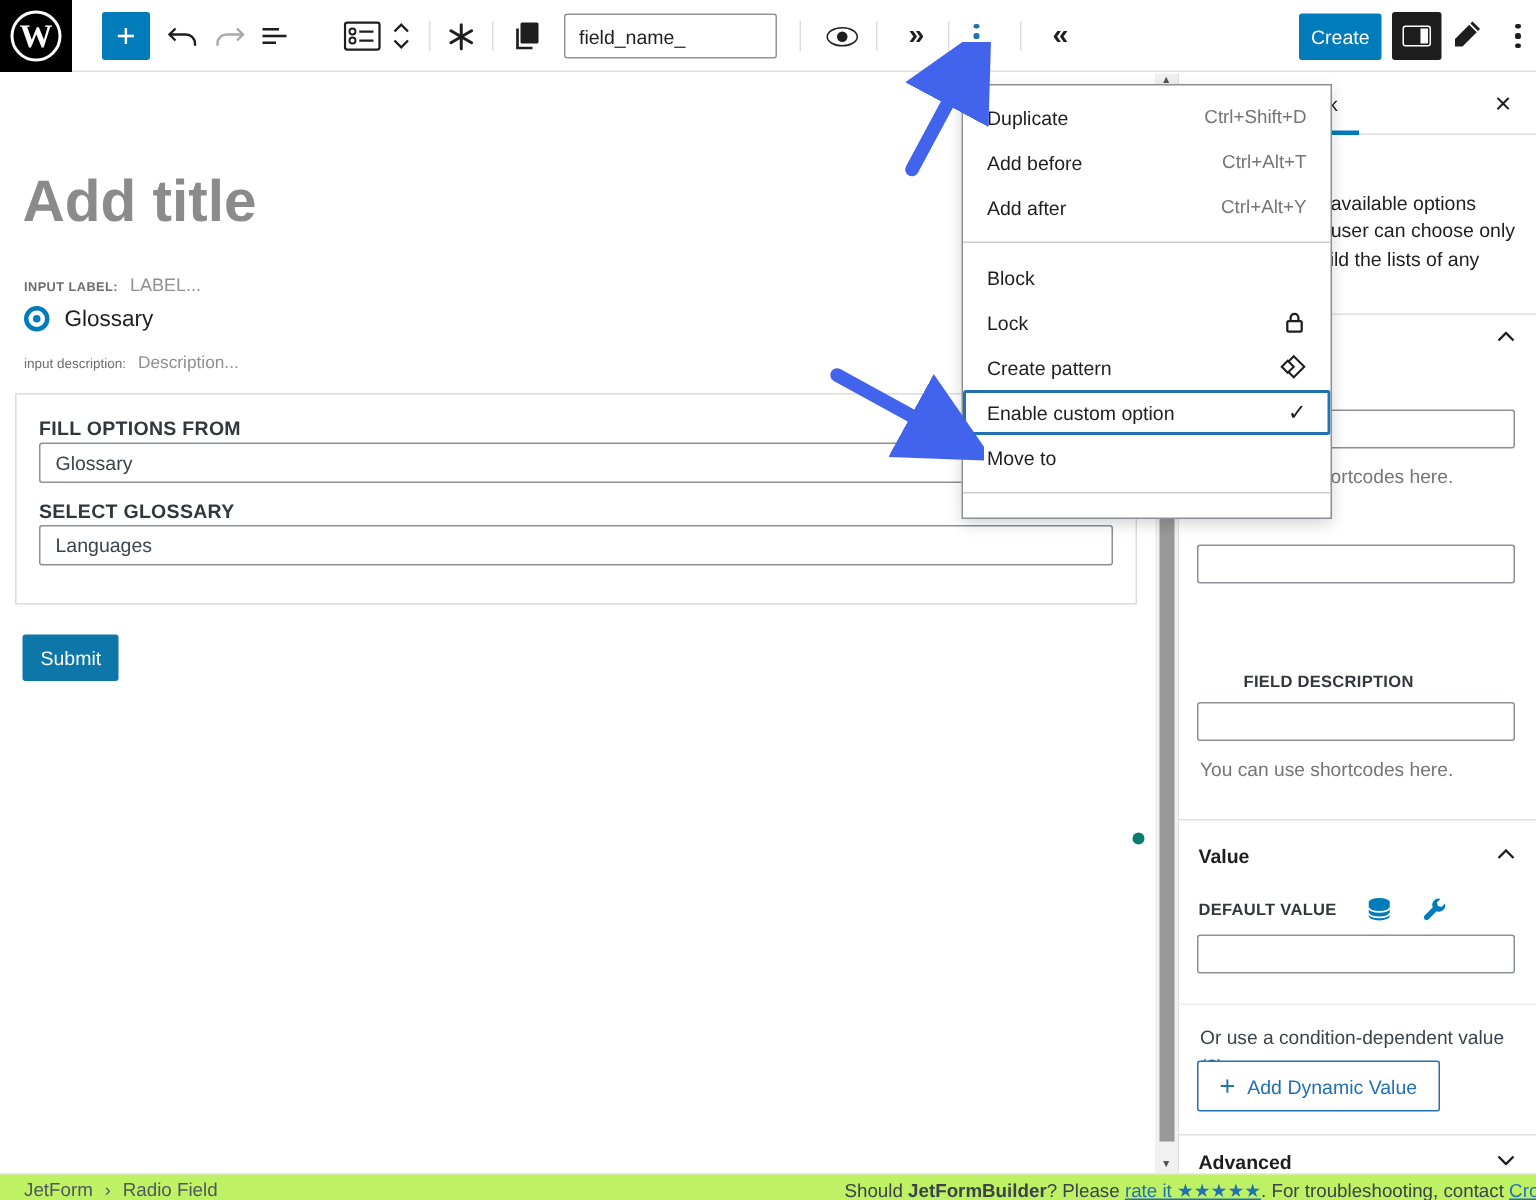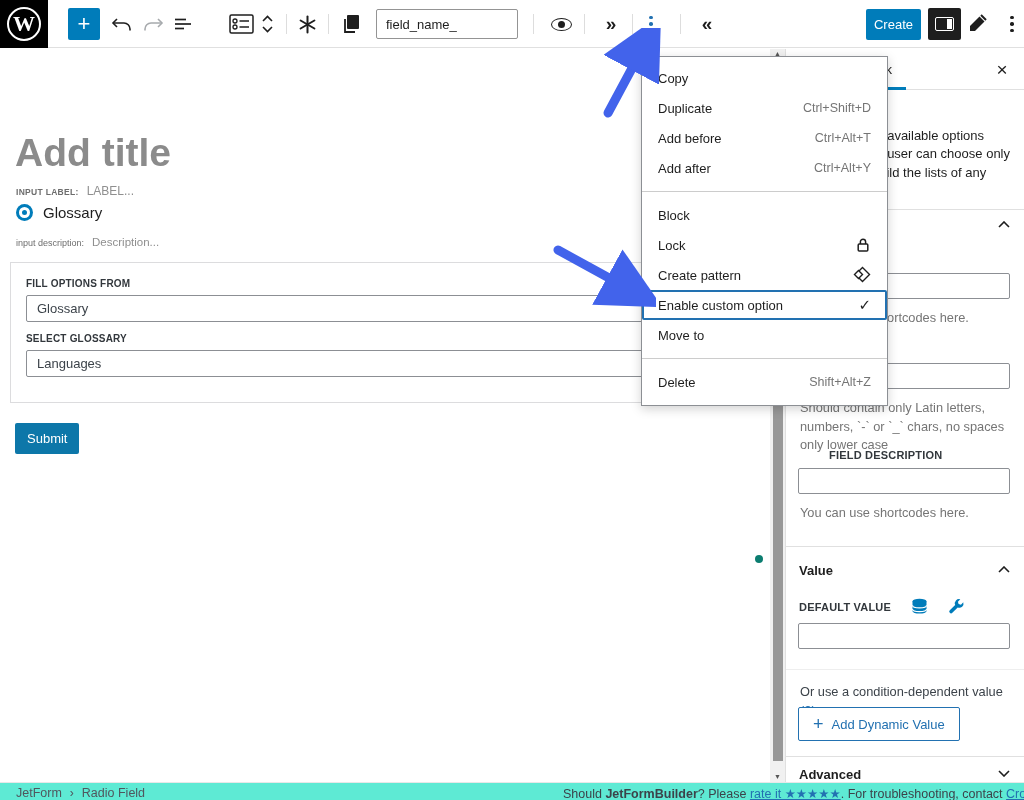--- a/index.html
+++ b/index.html
@@ -30,33 +30,33 @@
   .vdots.blue i { background:#2271b1; }
   .update-btn { position:absolute; left:866px; top:9px; width:55px; height:31px; background:#007cba; color:#fff;
              border:none; border-radius:2px; font-size:13px; font-family:inherit; cursor:pointer; }
   .panel-toggle { position:absolute; left:928px; top:8px; width:33px; height:32px; background:#1e1e1e; border:none;
              border-radius:2px; cursor:pointer; display:flex; align-items:center; justify-content:center; }
   .panel-ic { width:19px; height:14px; border:1.6px solid #fff; border-radius:2px; position:relative; }
   .panel-ic::after { content:""; position:absolute; top:1px; right:1px; bottom:1px; width:5px; background:#fff; }
 
   
   .canvas { position:absolute; left:0; top:49px; width:770px; height:733px; background:#fff; z-index:1; }
-  .post-title { position:absolute; left:15px; top:64px; font-size:39px; font-weight:bold; color:#8b8b8b;margin-top:18px; }
+  .post-title { position:absolute; left:15px; top:64px; font-size:39px; font-weight:bold; color:#8b8b8b; }
   .row-label { position:absolute; left:16px; top:132px; }
   .micro-label { font-size:8.5px; font-weight:bold; color:#6d6d6d; letter-spacing:.3px; }
   .ph-text { font-size:12px; color:#8f8f8f; margin-left:8px; }
   .radio-row { position:absolute; left:16px; top:155px; display:flex; align-items:center; gap:10px; }
   .radio-outer { width:17px; height:17px; border-radius:50%; background:#007cba; display:flex; align-items:center; justify-content:center; }
   .radio-mid { width:11px; height:11px; border-radius:50%; background:#fff; display:flex; align-items:center; justify-content:center; }
   .radio-dot { width:5px; height:5px; border-radius:50%; background:#007cba; }
   .radio-label { font-size:15px; color:#1e1e1e; }
   .row-desc { position:absolute; left:16px; top:183px; }
   .micro-label2 { font-size:9px; color:#6d6d6d; }
   .field-box { position:absolute; left:10px; top:213px; width:748px; height:141px; border:1px solid #dcdcde; background:#fff; }
-  .fb-label { position:absolute; left:15px; font-size:10px; font-weight:bold; color:#32373c; letter-spacing:.2px; }
+  .fb-label { position:absolute; left:15px; font-size:13px; font-weight:bold; color:#32373c; letter-spacing:.2px; }
   .fb-select { position:absolute; left:15px; width:716px; height:27px; border:1px solid #8c8f94; border-radius:2px;
              background:#fff; font-size:13px; color:#3c434a; display:flex; align-items:center; padding:0 10px; }
   .submit-btn { position:absolute; left:15px; top:374px; min-width:57px; height:31px; background:#0d77a9; color:#fff;
              border:none; border-radius:2px; font-size:13px; font-family:inherit; padding:0 12px; cursor:pointer; }
   .teal-dot { position:absolute; left:755px; top:506px; width:8px; height:8px; border-radius:50%; background:#0b7d70; }
 
   
   .scrollbar { position:absolute; left:770px; top:49px; width:15px; height:733px; background:#f1f1f1; z-index:2; }
   .sb-thumb { position:absolute; left:3px; top:12px; width:10px; height:700px; background:#989898; }
   .sb-arrow { position:absolute; left:0; width:15px; text-align:center; font-size:7px; color:#555; }
@@ -88,21 +88,21 @@
   .sb-hint { position:absolute; left:14px; width:212px; color:#757575; font-size:12.8px; line-height:1.45; }
   .sb-caps { position:absolute; left:13px; font-size:11px; font-weight:bold; color:#32373c; letter-spacing:.2px; }
   .sb-sec-title { position:absolute; left:13px; font-size:13px; font-weight:bold; color:#1e1e1e; }
   .q-link { color:#2271b1; text-decoration:underline; cursor:pointer; }
   .adv-btn { position:absolute; left:12px; top:658px; height:34px; border:1px solid #2271b1; border-radius:2px; background:#fff;
              color:#2271b1; font-size:13px; font-family:inherit; display:flex; align-items:center; gap:8px;
              padding:0 14px; cursor:pointer; }
   .adv-btn .plus { font-size:18px; line-height:1; }
 
   
-  .footer { position:absolute; left:0; top:782px; width:1024px; height:18px; background:#5eead4;
+  .footer { position:absolute; left:0; top:782px; width:1024px; height:18px; background:#bef264;
              border-top:1px solid #e8e8e8; z-index:5; font-size:12.5px; overflow:hidden; }
   .crumbs { position:absolute; left:16px; top:3px; color:#50575e; white-space:nowrap; }
   .crumb-sep { margin:0 8px; color:#50575e; font-size:12px; }
   .foot-msg { position:absolute; left:563px; top:3px; white-space:nowrap; color:#3c434a; }
   .foot-link { color:#2271b1; text-decoration:underline; cursor:pointer; }
 
   
   .arrow-svg { position:absolute; z-index:30; pointer-events:none; }
 
   svg.ic { display:block; }
@@ -265,21 +265,20 @@
     <div class="sb-chev" style="top:172px;">
       <svg class="ic" width="12" height="7" viewBox="0 0 12 7">
         <polyline points="1,6 6,1 11,6" fill="none" stroke="#1e1e1e" stroke-width="1.6"></polyline>
       </svg>
     </div>
 
     <input class="sb-input" style="top: 224px;">
     <div class="sb-hint" style="top:260px;">You can use shortcodes here.</div>
 
     <input class="sb-input" style="top: 314px;">
-    <div class="sb-hint" style="top:350px;">Should contain only Latin letters, numbers, `-` or `_` chars, no spaces only lower case</div>
 
     <div class="sb-caps" style="top:400px;padding-left:30px;">FIELD DESCRIPTION</div>
     <input class="sb-input" style="top: 419px;">
     <div class="sb-hint" style="top:455px;">You can use shortcodes here.</div>
 
     <div class="sb-sec-line" style="top:497px;"></div>
 
     <div class="sb-sec-title" style="top:514px;">Value</div>
     <div class="sb-chev" style="top:517px;">
       <svg class="ic" width="12" height="7" viewBox="0 0 12 7">
@@ -316,24 +315,20 @@
     <div class="sb-sec-title" style="top:718px;">Advanced</div>
     <div class="sb-chev" style="top:721px;">
       <svg class="ic" width="12" height="7" viewBox="0 0 12 7">
         <polyline points="1,1 6,6 11,1" fill="none" stroke="#1e1e1e" stroke-width="1.6"></polyline>
       </svg>
     </div>
   </div>
 
   <div class="ctx-menu">
     <div class="ctx-item">
-      <span>Copy</span>
-      <span class="shortcut"></span>
-    </div>
-    <div class="ctx-item">
       <span>Duplicate</span>
       <span class="shortcut">Ctrl+Shift+D</span>
     </div>
     <div class="ctx-item">
       <span>Add before</span>
       <span class="shortcut">Ctrl+Alt+T</span>
     </div>
     <div class="ctx-item">
       <span>Add after</span>
       <span class="shortcut">Ctrl+Alt+Y</span>
@@ -359,24 +354,20 @@
     </div>
     <div class="ctx-item highlight">
       <span>Enable custom option</span>
       <span class="ctx-check">✓</span>
     </div>
     <div class="ctx-item">
       <span>Move to</span>
       <span class="shortcut"></span>
     </div>
     <div class="ctx-divider"></div>
-    <div class="ctx-item">
-      <span>Delete</span>
-      <span class="shortcut">Shift+Alt+Z</span>
-    </div>
   </div>
 
   <svg class="arrow-svg" style="left:592px;top:28px;" width="75" height="95" viewBox="0 0 75 95">
     <defs>
       <marker id="ah1" markerWidth="7" markerHeight="7" refX="3" refY="3.5" orient="auto">
         <path d="M0,0 L7,3.5 L0,7 Z" fill="#4263eb"></path>
       </marker>
     </defs>
     <line x1="16" y1="85" x2="52" y2="18" stroke="#4263eb" stroke-width="9" stroke-linecap="round" marker-end="url(#ah1)"></line>
   </svg>

